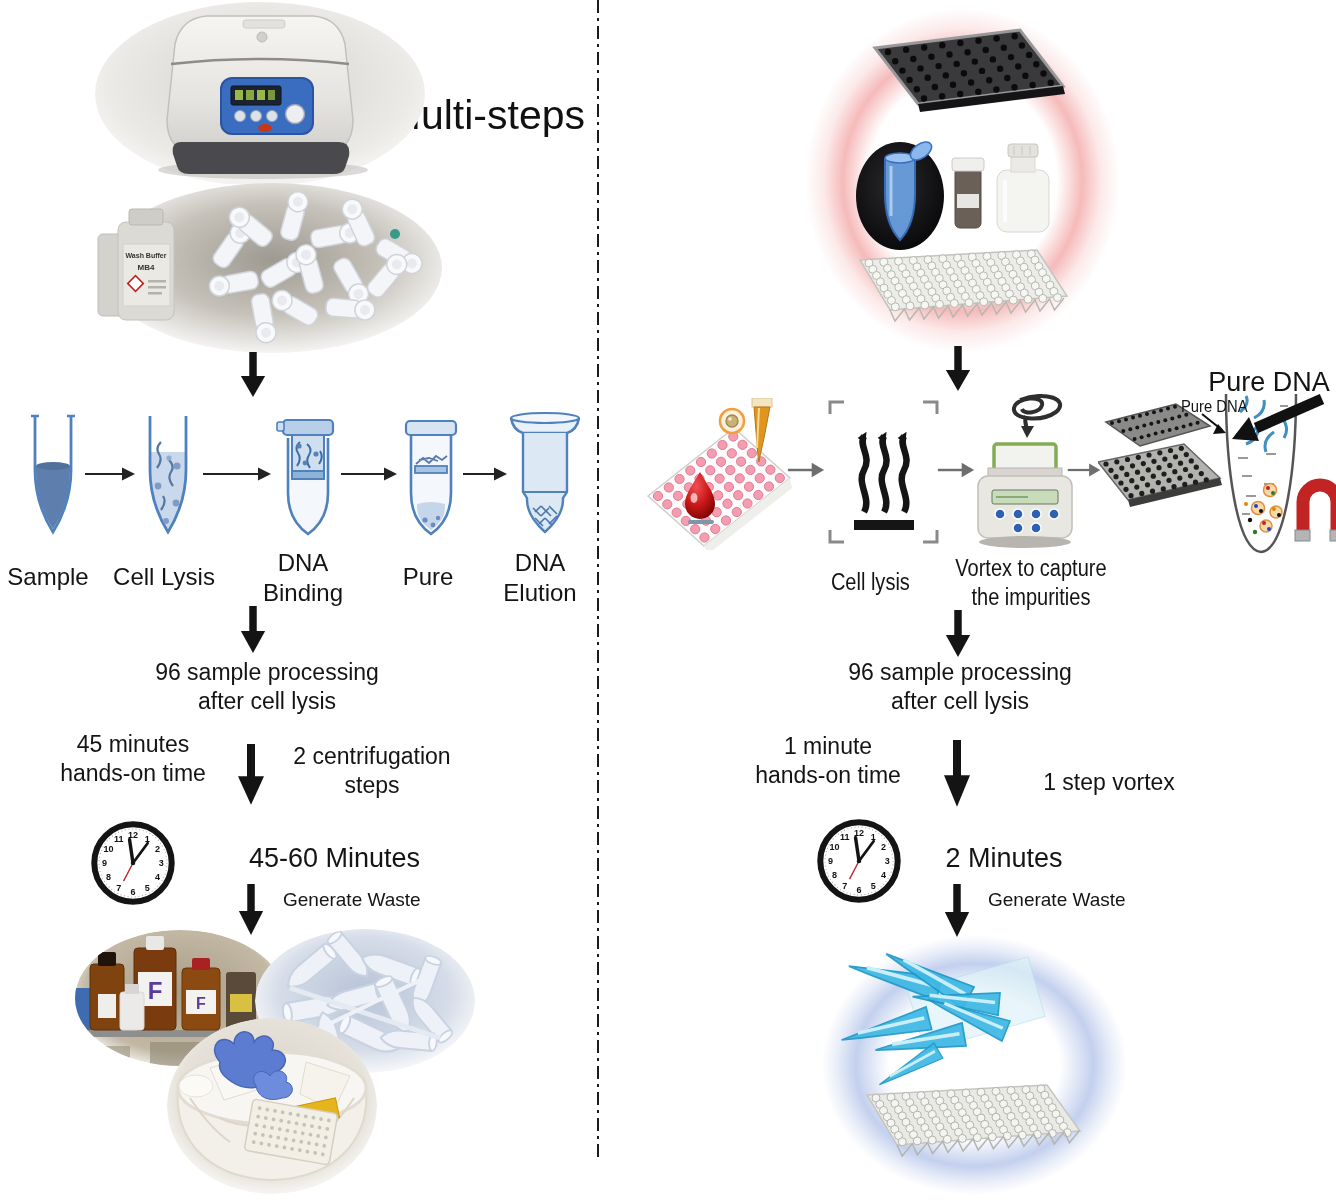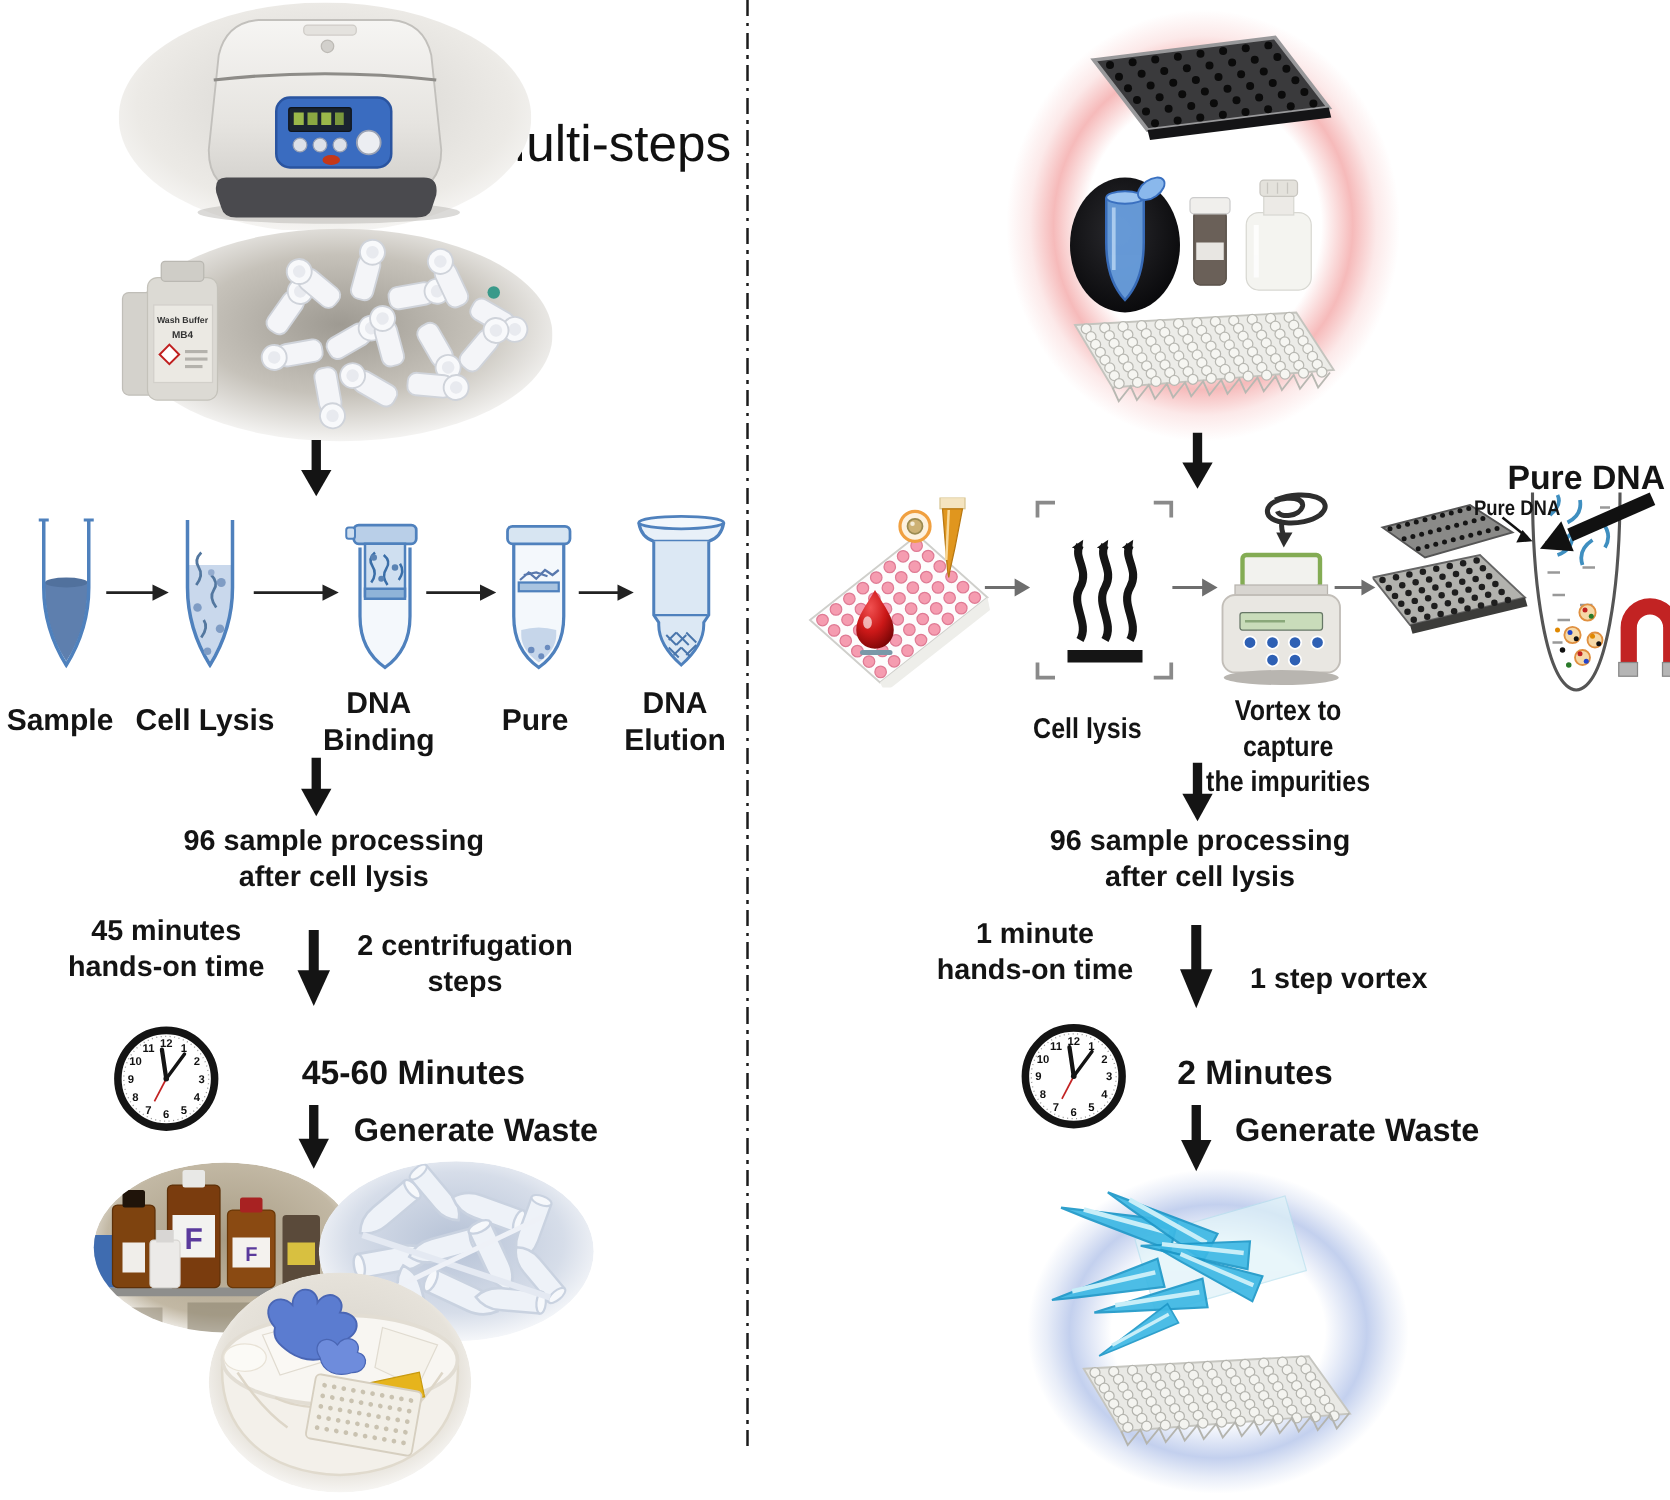--- a/index.html
+++ b/index.html
@@ -1,20 +1,20 @@
 <!DOCTYPE html>
 <html><head>
 <meta charset="utf-8">
 <style>
   html,body{margin:0;padding:0;background:#fff}
   .canvas{position:relative;width:1336px;height:1200px;background:#fff;
           font-family:"Liberation Sans",sans-serif;overflow:hidden}
   .abs{position:absolute}
-  .txt{font-weight:bold;color:#141414;white-space:pre-line;text-align:center;line-height:1.24}
-  .t23{font-size:23px}.t24{font-size:24px}.t25{font-size:23px}.t26{font-size:26px}.t27{font-size:27px}
+  .txt{font-weight:normal;color:#141414;white-space:pre-line;text-align:center;line-height:1.24}
+  .t23{font-size:23px}.t24{font-size:24px}.t25{font-size:23px}.t26{font-size:19px}.t27{font-size:27px}
   .title{font-size:41px;font-weight:400;color:#0a0a0a;white-space:nowrap;color:#111}
   .cond>span{display:inline-block;transform:scaleX(.87);transform-origin:center top}
   .left-title{text-align:right}
   .divider{width:2px;background:repeating-linear-gradient(to bottom,
       #1c1c1c 0 13px, transparent 13px 18px, #1c1c1c 18px 21px, transparent 21px 26px)}
   svg{display:block}
   .clknum{font-family:"Liberation Sans",sans-serif;font-weight:bold;font-size:10.5px;fill:#111;text-anchor:middle}
   .svglabel{font-family:"Liberation Sans",sans-serif;font-weight:bold;fill:#333;text-anchor:middle}
 </style>
 </head>
@@ -865,21 +865,21 @@
   <div class="abs txt cond" style="left:1158px;top:396px;width:112px;font-size:17px"><span>Pure DNA</span></div>
 
   <div class="abs txt t23 cond" style="left:800px;top:568px;width:140px"><span>Cell lysis</span></div>
   <div class="abs txt t23 cond" style="left:938px;top:554px;width:185px"><span>Vortex to capture
 the impurities</span></div>
 
   <div class="abs txt t25" style="left:780px;top:658px;width:360px">96 sample processing
 after cell lysis</div>
   <div class="abs txt t25" style="left:728px;top:732px;width:200px">1 minute
 hands-on time</div>
-  <div class="abs txt t25" style="left:1000px;top:768px;width:170px;text-align:left">1 step vortex</div>
+  <div class="abs txt t25" style="left:1024px;top:768px;width:170px;text-align:center">1 step vortex</div>
 
   <svg class="abs" style="left:816px;top:818px" width="86" height="86" viewBox="0 0 100 100">
     <use href="#clockface"></use>
       <g class="clock-numbers">
         <text x="66.5" y="25.2" class="clknum">1</text>
         <text x="78.6" y="37.3" class="clknum">2</text>
         <text x="83.0" y="53.8" class="clknum">3</text>
         <text x="78.6" y="70.3" class="clknum">4</text>
         <text x="66.5" y="82.4" class="clknum">5</text>
         <text x="50.0" y="86.8" class="clknum">6</text>

